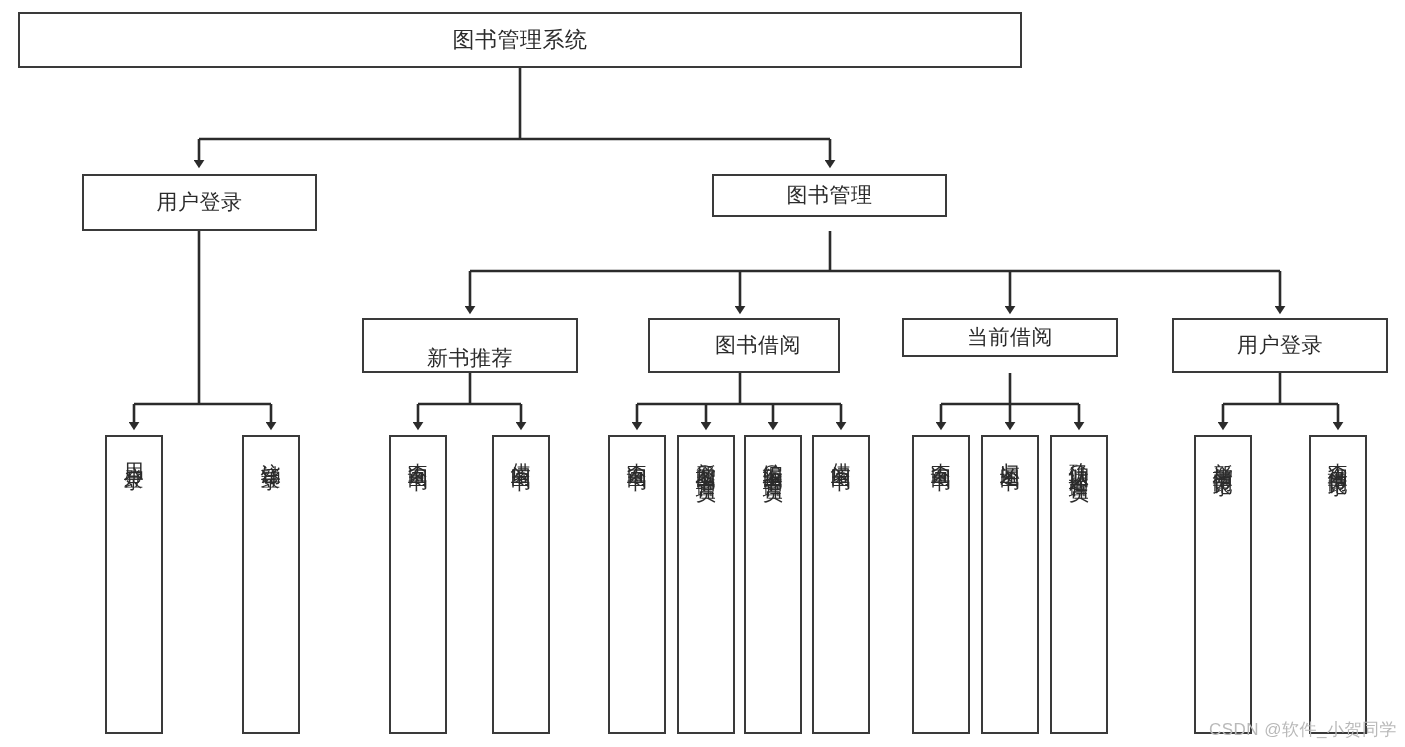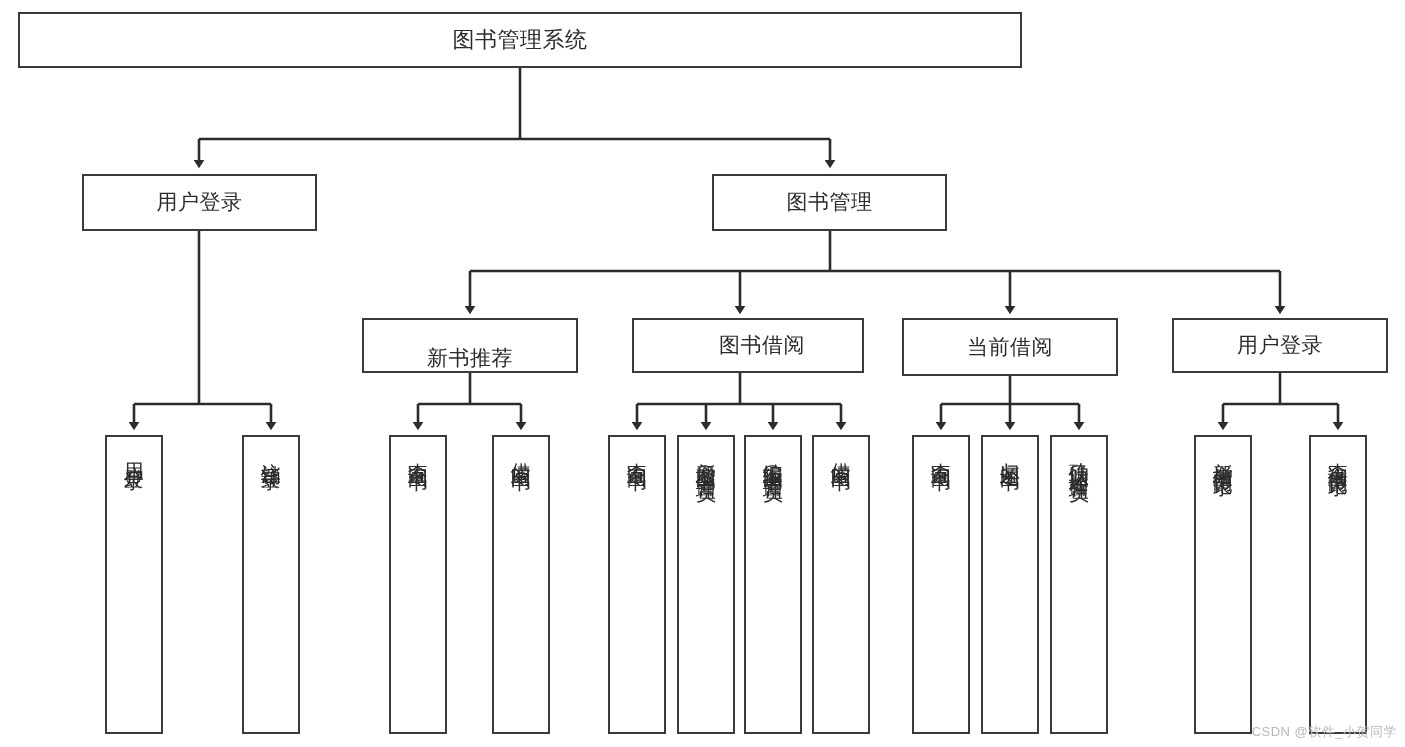--- a/index.html
+++ b/index.html
@@ -66,21 +66,21 @@
     letter-spacing: 3px;
     white-space: normal;
     max-height: 284px;
   }
 
   
   #watermark {
     position: absolute;
     right: 8px;
     bottom: 6px;
-    font-size: 13px;
+    font-size: 17px;
     color: #b9b9b9;
     letter-spacing: 0.5px;
     white-space: nowrap;
     z-index: 3;
     user-select: none;
   }
 </style>
 </head>
 <body>
 
@@ -137,33 +137,33 @@
   </svg>
 
   <div class="node root" style="left:18px; top:12px; width:1004px; height:56px;">
     <span class="label">图书管理系统</span>
   </div>
 
   <div class="node" style="left:82px; top:174px; width:235px; height:57px;">
     <span class="label">用户登录</span>
   </div>
 
-  <div class="node" style="left:712px; top:174px; width:235px; height:57px;text-align:right;">
+  <div class="node" style="left:712px; top:174px; width:235px; height:43px;text-align:right;">
     <span class="label">图书管理</span>
   </div>
 
   <div class="node" style="left:362px; top:318px; width:216px; height:55px;align-items:flex-end;">
     <span class="label">新书推荐</span>
   </div>
 
-  <div class="node" style="left:632px; top:318px; width:232px; height:55px;padding-left:28px;">
+  <div class="node" style="left:648px; top:318px; width:192px; height:55px;padding-left:28px;">
     <span class="label">图书借阅</span>
   </div>
 
-  <div class="node" style="left:902px; top:318px; width:216px; height:58px;">
+  <div class="node" style="left:902px; top:318px; width:216px; height:39px;">
     <span class="label">当前借阅</span>
   </div>
 
   <div class="node" style="left:1172px; top:318px; width:216px; height:55px;">
     <span class="label">用户登录</span>
   </div>
 
   <div class="node leaf" style="left:105px; top:435px; width:58px; height:299px;">
     <span class="label">用户登录</span>
   </div>

